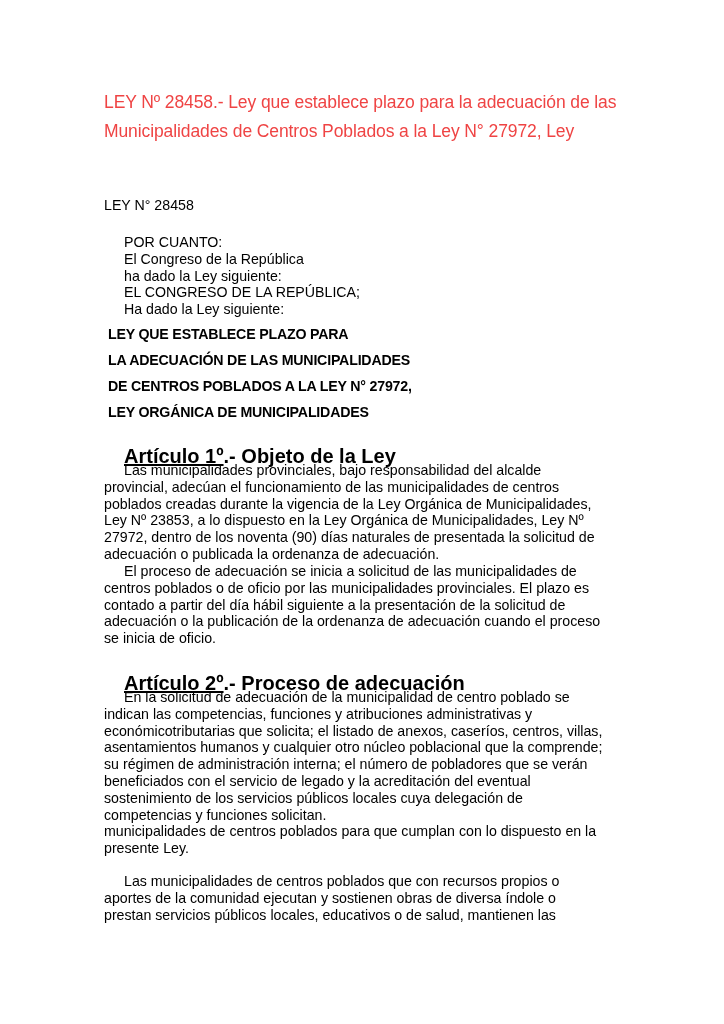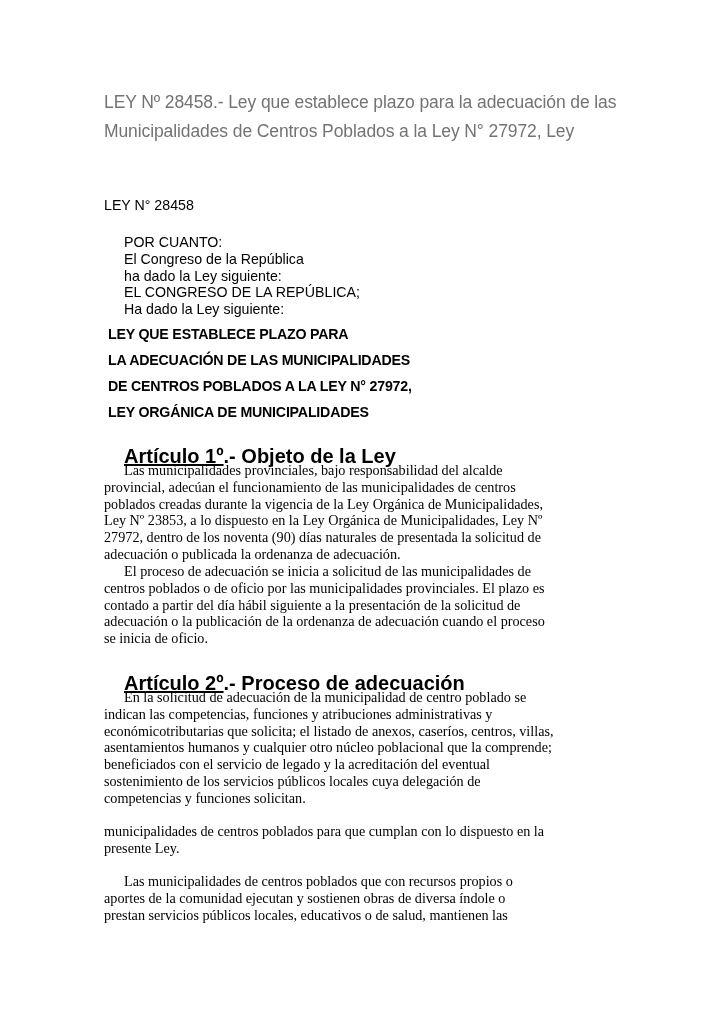--- a/index.html
+++ b/index.html
@@ -22,21 +22,21 @@
       width: 724px;
       height: 1024px;
     }
     .title {
       position: absolute;
       left: 104px;
       top: 88px;
       width: 540px;
       font-size: 17.5px;
       line-height: 29px;
-      color: #737373;
+      color: #ef4444;
       margin: 0;
       font-weight: normal;
       letter-spacing: -0.1px;
     }
     .plain {
       position: absolute;
       left: 104px;
       font-size: 14.2px;
       line-height: 16.8px;
       margin: 0;
@@ -62,21 +62,20 @@
       white-space: pre;
     }
     .art-head .u { text-decoration: underline; }
     .para {
       position: absolute;
       left: 104px;
       width: 520px;
       font-size: 14.2px;
       line-height: 16.8px;
       margin: 0;
-      font-family: Liberation Serif, serif;
     }
     .para .line {
       display: block;
       white-space: pre;
     }
     .para .line.first { padding-left: 20px; }
   </style>
 </head>
 <body>
 
@@ -118,20 +117,21 @@
     <span class="line">se inicia de oficio.</span>
   </div>
 
   <p class="art-head" style="top:672px"><span class="u">Artículo 2º</span><span>.- Proceso de adecuación</span></p>
 
   <div class="para" style="top:689px">
     <span class="line first">En la solicitud de adecuación de la municipalidad de centro poblado se</span>
     <span class="line">indican las competencias, funciones y atribuciones administrativas y</span>
     <span class="line">económicotributarias que solicita; el listado de anexos, caseríos, centros, villas,</span>
     <span class="line">asentamientos humanos y cualquier otro núcleo poblacional que la comprende;</span>
+    <span class="line">su régimen de administración interna; el número de pobladores que se verán</span>
     <span class="line">beneficiados con el servicio de legado y la acreditación del eventual</span>
     <span class="line">sostenimiento de los servicios públicos locales cuya delegación de</span>
     <span class="line">competencias y funciones solicitan.</span>
   </div>
 
   <div class="para" style="top:823px">
     <span class="line">municipalidades de centros poblados para que cumplan con lo dispuesto en la</span>
     <span class="line">presente Ley.</span>
   </div>
 

